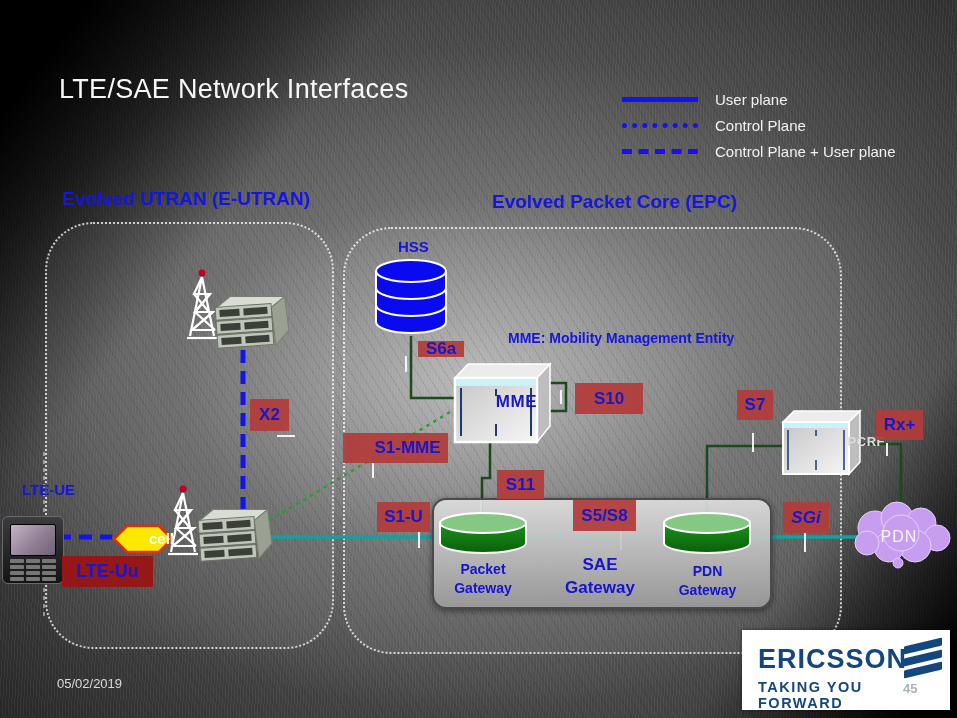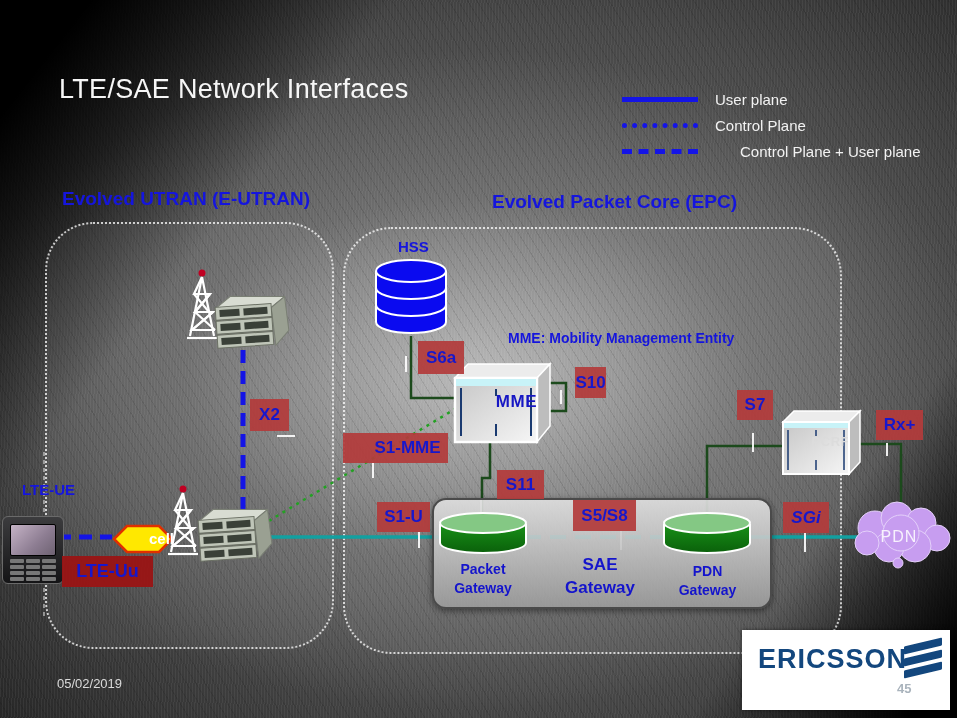--- a/index.html
+++ b/index.html
@@ -28,21 +28,21 @@
   .leg-label{font-size:15px;color:#f2f2f2;}
   .iflbl{display:flex;align-items:center;justify-content:center;
     background:rgba(179,59,59,.93);color:#1717cc;font-weight:bold;font-size:17px;}
   .iflbl-dark{background:rgba(154,20,20,.95);font-size:18px;}
   .node-label{color:#1414cc;font-weight:600;font-size:14px;text-align:center;line-height:1.35;}
   .blue-sm{color:#1515dd;font-weight:600;font-size:14px;}
   .sae-box{border:2px solid #4a4a4a;border-radius:14px;
     background:linear-gradient(180deg, rgba(222,222,222,.92), rgba(160,160,160,.85));
     box-shadow:0 2px 6px rgba(0,0,0,.45);}
   .mme-text{color:#1717c4;font-weight:bold;font-size:17px;text-align:right;letter-spacing:.5px;}
-  .pcrf-text{color:#dcdcdc;font-weight:bold;font-size:13px;text-align:right;letter-spacing:.5px;}
+  .pcrf-text{color:#dcdcdc;font-weight:bold;font-size:13px;text-align:right;letter-spacing:.5px;margin-left:36px;}
   .cloud-text{color:#f7f1fd;font-size:16px;text-align:center;letter-spacing:1px;}
   .cell-text{color:#fff;font-weight:bold;font-size:15px;text-align:right;}
   .date{font-size:13px;color:#dadada;}
   .logo-box{background:#fff;box-shadow:0 0 4px rgba(0,0,0,.5);}
   .logo-brand{color:#13477e;font-weight:bold;font-size:27px;letter-spacing:1px;}
   .logo-tag{color:#13477e;font-weight:bold;font-size:14.5px;letter-spacing:1.5px;}
   .logo-bar{width:38px;height:8px;background:#13477e;transform:skewY(-13deg);margin-bottom:4px;border-radius:1px;}
   .page-num{font-size:13px;color:#8d9aa6;opacity:.75;font-weight:bold;}
   .phone{background:linear-gradient(180deg,#3c3c3e,#141416);border:1px solid #6a6a6a;border-radius:6px;}
   .phone-screen{position:absolute;left:7px;top:7px;right:7px;height:30px;border-radius:2px;
@@ -59,21 +59,21 @@
   <div class="corner-tl"></div>
   <div class="corner-br"></div>
 
   <div class="abs title">LTE/SAE Network Interfaces</div>
 
   <div class="abs leg-line" style="left:622px;top:97px;"></div>
   <div class="abs leg-label" style="left:715px;top:91px;">User plane</div>
   <div class="abs leg-line leg-dotted" style="left:622px;top:123px;"></div>
   <div class="abs leg-label" style="left:715px;top:117px;">Control Plane</div>
   <div class="abs leg-line leg-dashed" style="left:622px;top:149px;"></div>
-  <div class="abs leg-label" style="left:740px;top:143px;">Control Plane + User plane</div>
+  <div class="abs leg-label" style="left:715px;top:143px;">Control Plane + User plane</div>
 
   <div class="abs region-title" style="left:62px;top:188px;">Evolved UTRAN (E-UTRAN)</div>
   <div class="abs region-title" style="left:492px;top:191px;">Evolved Packet Core (EPC)</div>
 
   <div class="abs region-box" style="left:45px;top:222px;width:285px;height:423px;"></div>
   <div class="abs region-box" style="left:343px;top:227px;width:495px;height:423px;"></div>
 
   <svg class="abs" style="left:0;top:0;" width="957" height="718">
     <path d="M243,350 V522" stroke="#1414e6" stroke-width="5" stroke-dasharray="13 8" fill="none"></path>
     <path d="M58,537 H112" stroke="#1414e6" stroke-width="5" stroke-dasharray="13 8" fill="none"></path>
@@ -256,36 +256,37 @@
           <rect x="34" y="19" width="24" height="7"></rect>
         <rect x="10" y="33" width="20" height="7"></rect>
           <rect x="34" y="33" width="24" height="7"></rect>
         <rect x="10" y="47" width="20" height="7"></rect>
           <rect x="34" y="47" width="24" height="7"></rect>
       </g>
     </g>
   </svg>
 
 
-  <div class="abs iflbl" style="left:418px;top:341px;width:46px;height:33px;">S6a</div>
-  <div class="abs iflbl" style="left:575px;top:367px;width:31px;height:31px;">S10</div>
+  <div class="abs iflbl" style="left:418px;top:341px;width:46px;height:16px;">S6a</div>
+  <div class="abs iflbl" style="left:575px;top:383px;width:68px;height:31px;">S10</div>
   <div class="abs iflbl" style="left:737px;top:390px;width:36px;height:30px;">S7</div>
   <div class="abs iflbl" style="left:876px;top:410px;width:47px;height:30px;">Rx+</div>
   <div class="abs iflbl" style="left:343px;top:433px;width:81px;height:30px;padding-left:24px;">S1-MME</div>
   <div class="abs iflbl" style="left:250px;top:399px;width:39px;height:32px;">X2</div>
   <div class="abs iflbl" style="left:497px;top:470px;width:47px;height:29px;">S11</div>
   <div class="abs iflbl" style="left:377px;top:502px;width:53px;height:30px;">S1-U</div>
   <div class="abs iflbl" style="left:573px;top:500px;width:63px;height:31px;">S5/S8</div>
   <div class="abs iflbl" style="left:783px;top:502px;width:46px;height:31px;font-style:italic;">SGi</div>
   <div class="abs iflbl iflbl-dark" style="left:62px;top:556px;width:91px;height:31px;">LTE-Uu</div>
 
   <div class="abs date" style="left:57px;top:676px;">05/02/2019</div>
 
   <div class="abs logo-box" style="left:742px;top:630px;width:208px;height:80px;">
     <div class="abs logo-brand" style="left:16px;top:14px;">ERICSSON</div>
     <div class="abs" style="left:162px;top:12px;">
       <div class="logo-bar"></div>
         <div class="logo-bar"></div>
         <div class="logo-bar"></div>
     </div>
-    <div class="abs page-num" style="left:155px;top:51px;text-align:center;">45</div>
+    <div class="abs logo-tag" style="left:16px;top:49px;">TAKING YOU FORWARD</div>
+    <div class="abs page-num" style="left:161px;top:51px;text-align:center;">45</div>
   </div>
 </div>
 
 </body></html>

